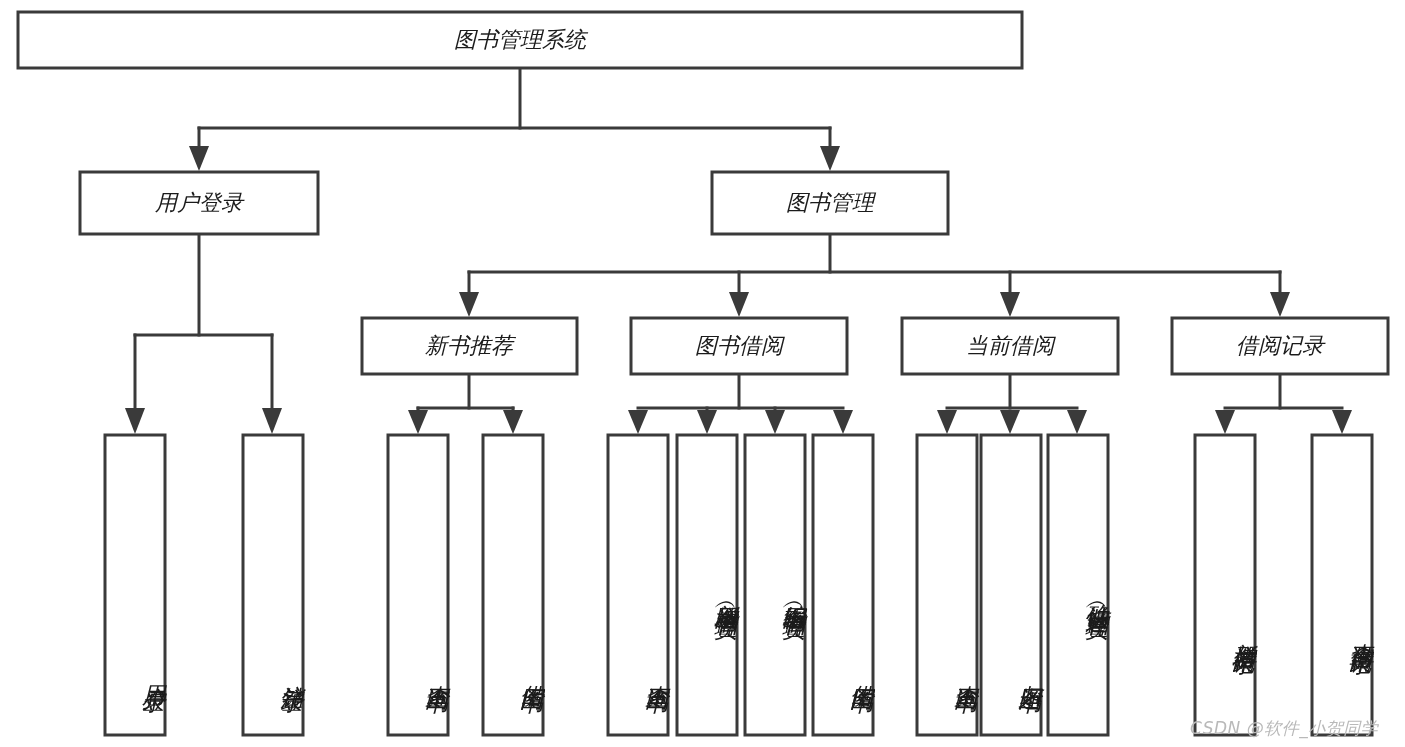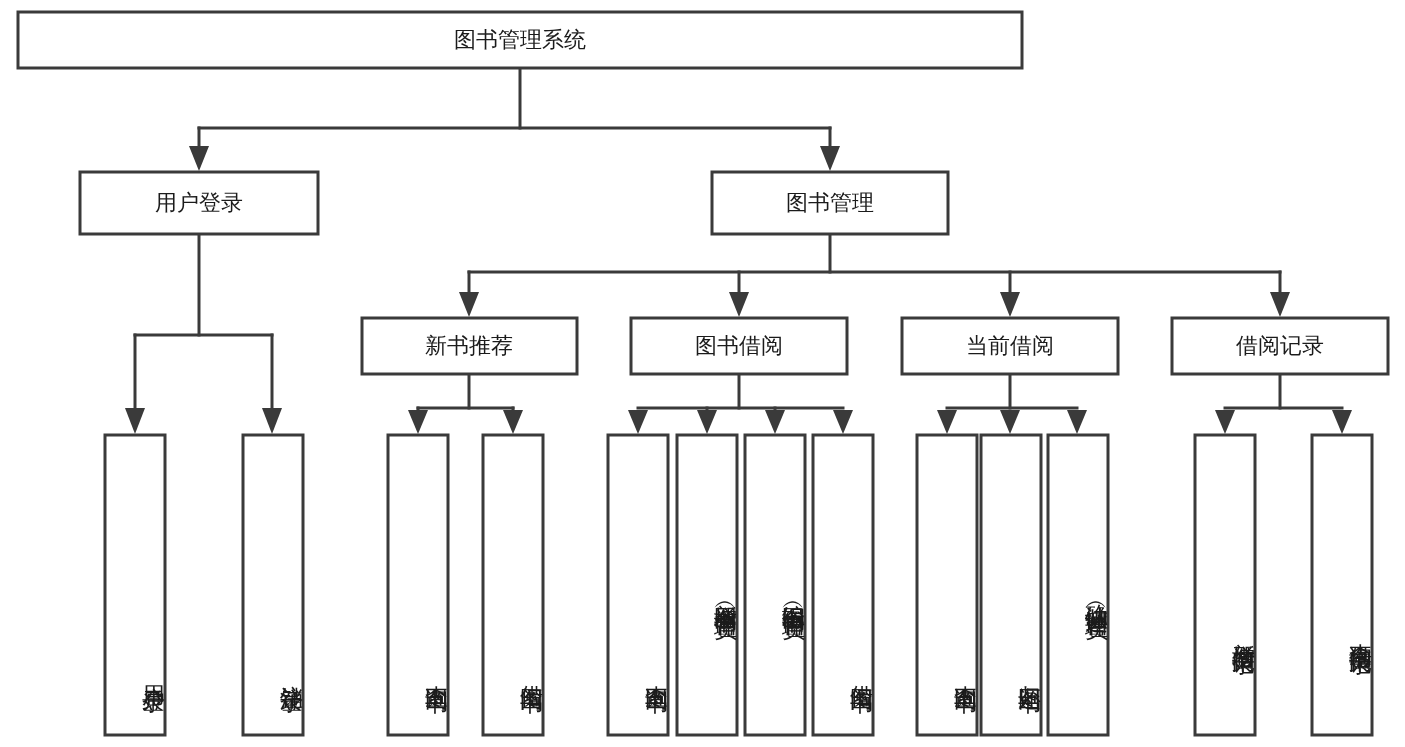--- a/index.html
+++ b/index.html
@@ -7,20 +7,21 @@
     padding: 0;
     background: #ffffff;
   }
   #canvas {
     position: relative;
     width: 1405px;
     height: 747px;
     background: #ffffff;
     font-family: "DejaVu Sans", "Liberation Sans", sans-serif;
     overflow: hidden;
+    font-style: italic;
   }
   svg.diagram {
     position: absolute;
     left: 0;
     top: 0;
     width: 1405px;
     height: 747px;
   }
   .node-box {
     fill: #ffffff;
@@ -189,14 +190,15 @@
   <div class="node-label-v" style="left:608px; top:435px; width:60px; height:300px; padding-top:86px;">查询图书</div>
   <div class="node-label-v" style="left:677px; top:435px; width:60px; height:300px; padding-top:10px;">新增图书（管理员）</div>
   <div class="node-label-v" style="left:745px; top:435px; width:60px; height:300px; padding-top:10px;">编辑图书（管理员）</div>
   <div class="node-label-v" style="left:813px; top:435px; width:60px; height:300px; padding-top:86px;">借阅图书</div>
   <div class="node-label-v" style="left:917px; top:435px; width:60px; height:300px; padding-top:86px;">查询图书</div>
   <div class="node-label-v" style="left:981px; top:435px; width:60px; height:300px; padding-top:86px;">归还图书</div>
   <div class="node-label-v" style="left:1048px; top:435px; width:60px; height:300px; padding-top:10px;">确认归还（管理员）</div>
   <div class="node-label-v" style="left:1195px; top:435px; width:60px; height:300px; padding-top:46px;">新增借阅记录</div>
   <div class="node-label-v" style="left:1312px; top:435px; width:60px; height:300px; padding-top:46px;">查询借阅记录</div>
 
+  <div class="watermark" style="left:1190px; top:717px;">CSDN @软件_小贺同学</div>
 
 </div>
 
 </body></html>

